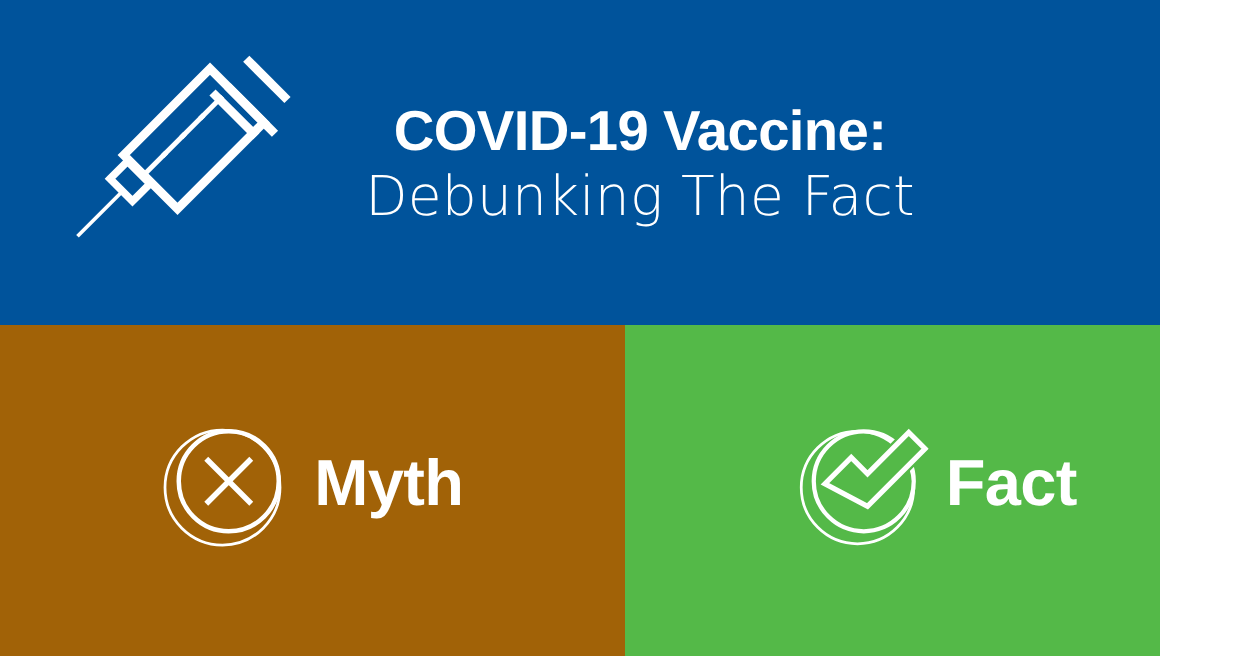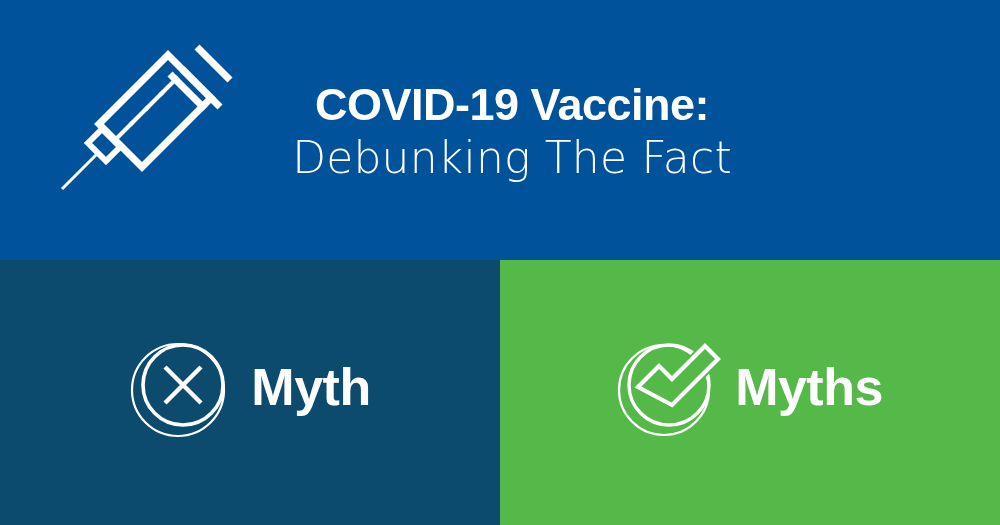--- a/index.html
+++ b/index.html
@@ -10,21 +10,21 @@
   body {
     width: 1000px;
     height: 525px;
     overflow: hidden;
     font-family: "Liberation Sans", sans-serif;
     -webkit-font-smoothing: antialiased;
   }
 
   #infographic {
     position: relative;
-    width: 1000px;
+    width: 928px;
     height: 525px;
     overflow: hidden;
   }
 
   
   .header {
     position: absolute;
     left: 0;
     top: 0;
     width: 1000px;
@@ -88,21 +88,21 @@
 
   .panel {
     position: relative;
     width: 500px;
     height: 265px;
     display: flex;
     align-items: center;
     justify-content: center;
   }
 
-  .panel-myth { background: #0c4a6e; }
+  .panel-myth { background: #a16207; }
   .panel-fact { background: #54B948; }
 
   .panel-inner {
     display: flex;
     align-items: center;
     gap: 18px;
     transform: translateY(-6px);
   }
 
   .panel-icon {
@@ -195,19 +195,19 @@
             <g mask="url(#checkMask)">
 
               <circle cx="47" cy="55" r="45" fill="none" stroke="#ffffff" stroke-width="2.2"></circle>
 
               <circle cx="52" cy="50" r="40" fill="none" stroke="#ffffff" stroke-width="3.4"></circle>
             </g>
 
             <path d="M 21 52 L 42 31 L 55 44 L 88 11 L 101 24 L 55 70 Z" fill="none" stroke="#ffffff" stroke-width="4.2" stroke-linejoin="miter"></path>
           </svg>
         </div>
-        <div class="panel-label">Myths</div>
+        <div class="panel-label">Fact</div>
       </div>
     </div>
 
   </div>
 
 </div>
 
 </body></html>

